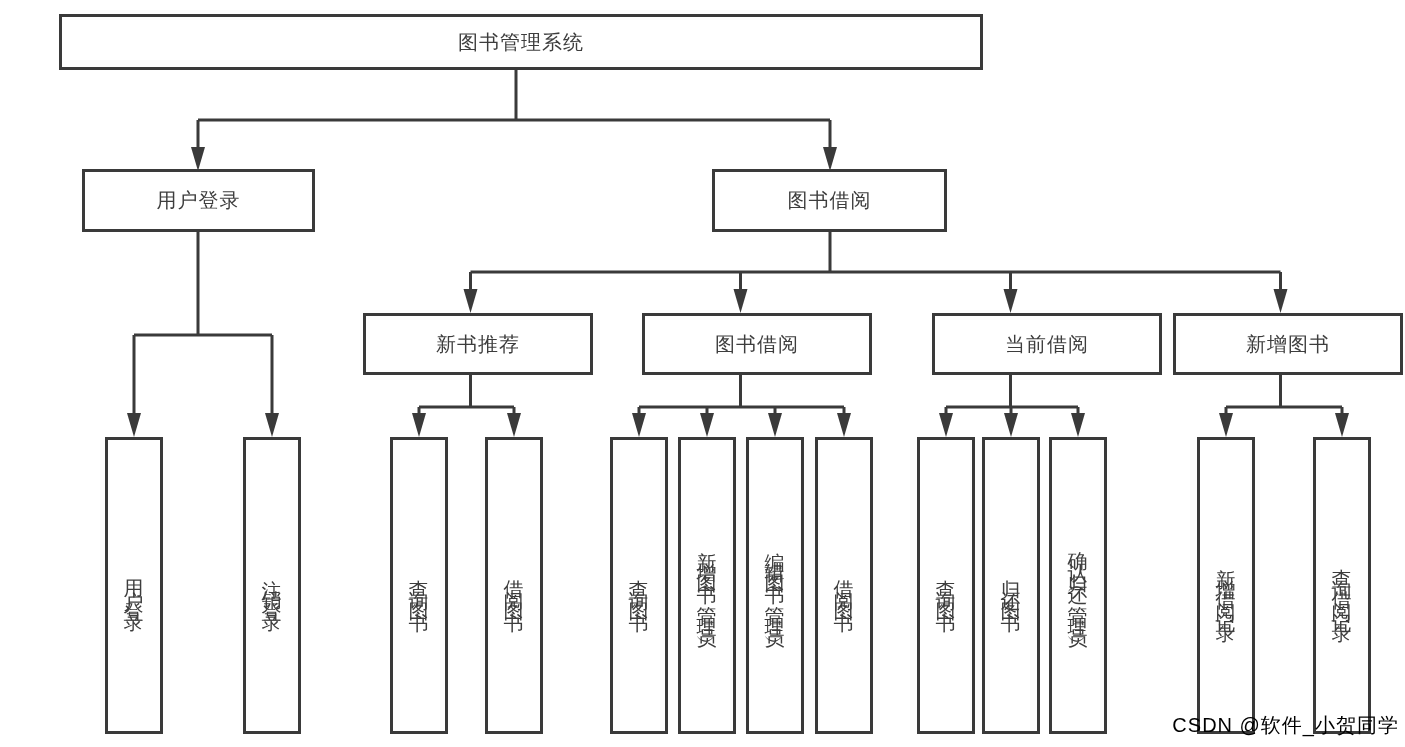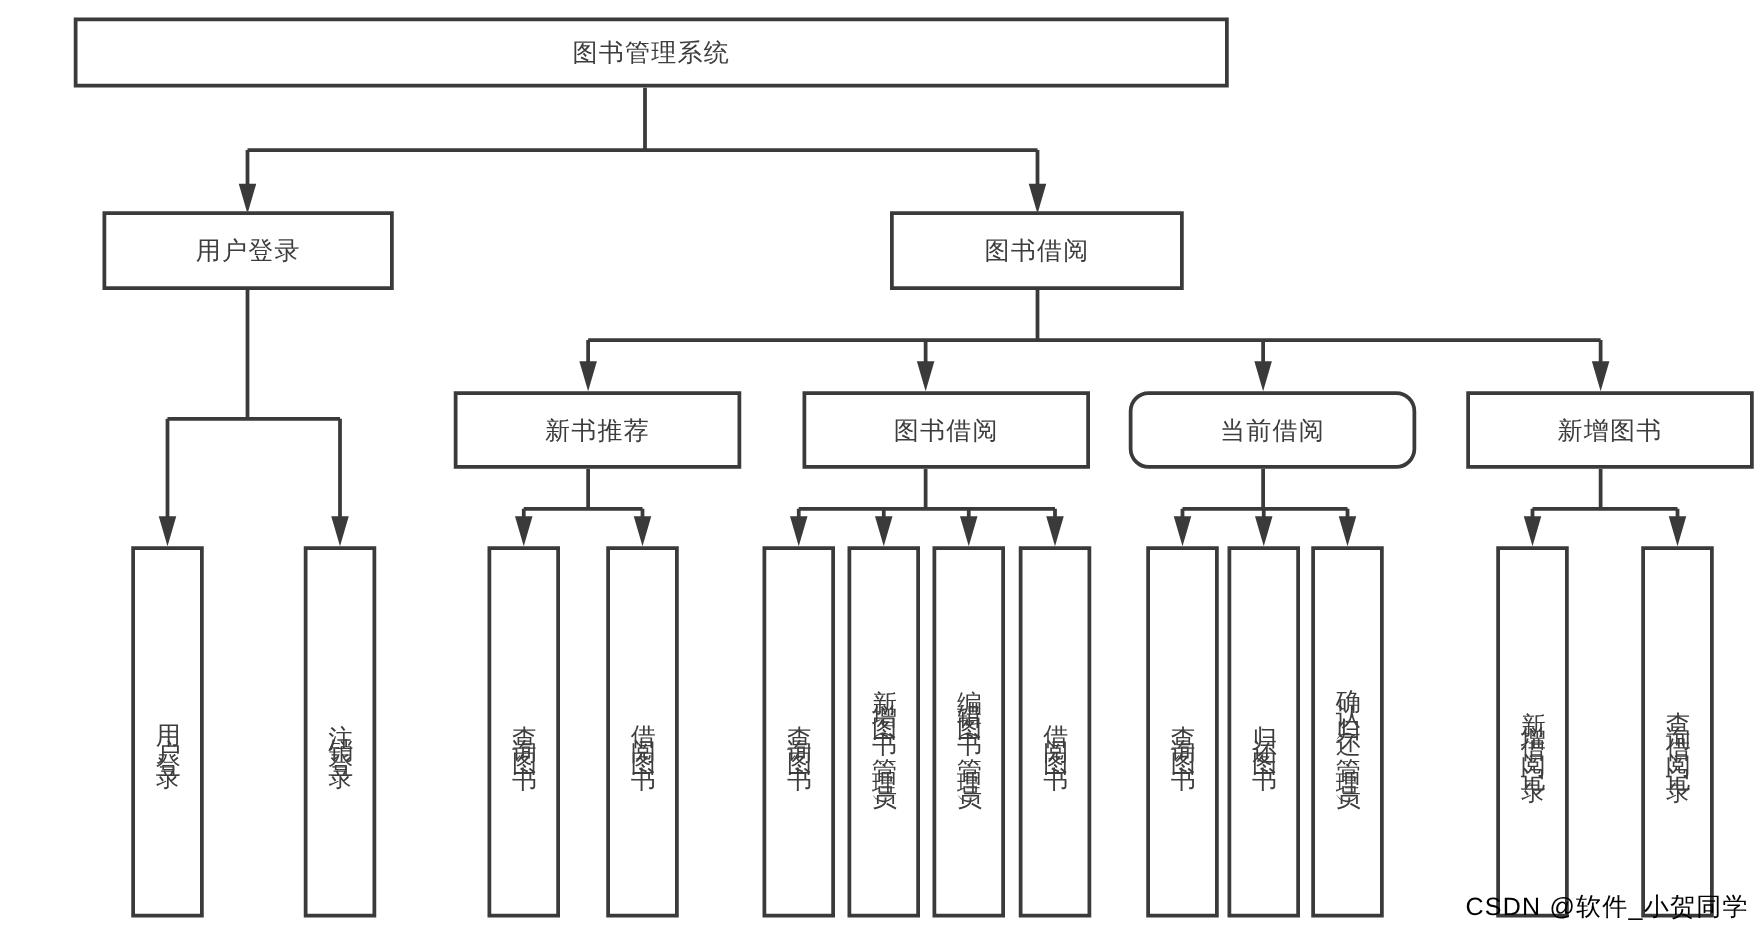--- a/index.html
+++ b/index.html
@@ -18,21 +18,21 @@
   .leaf .v-label{
     writing-mode:vertical-rl;text-orientation:mixed;
     font-size:20px;line-height:1;letter-spacing:11px;color:#3d3d3d;
   }
   .root{left:11px;top:14px;width:924px;height:56px;margin-left:48px;}
   .n-user-login{left:82px;top:169px;width:233px;height:63px;}
   .n-book-mgmt{left:712px;top:169px;width:235px;height:63px;}
   .lvl2{top:313px;width:230px;height:62px;}
   .n-new-book{left:363px;}
   .n-book-borrow{left:642px;align-items:center;}
-  .n-cur-borrow{left:903px;border-radius:16px;}
+  .n-cur-borrow{left:932px;}
   .n-borrow-rec{left:1173px;}
   .leaf{top:437px;width:58px;height:297px;}
   .l1{left:105px;} .l2{left:243px;}
   .l3{left:390px;} .l4{left:485px;}
   .l5{left:610px;} .l6{left:678px;} .l7{left:746px;} .l8{left:815px;}
   .l9{left:917px;} .l10{left:982px;} .l11{left:1049px;}
   .l12{left:1197px;} .l13{left:1313px;}
   .watermark{
     position:absolute;right:6px;top:712px;font-size:20px;color:#000000;
     white-space:nowrap;z-index:5;letter-spacing:1px;

